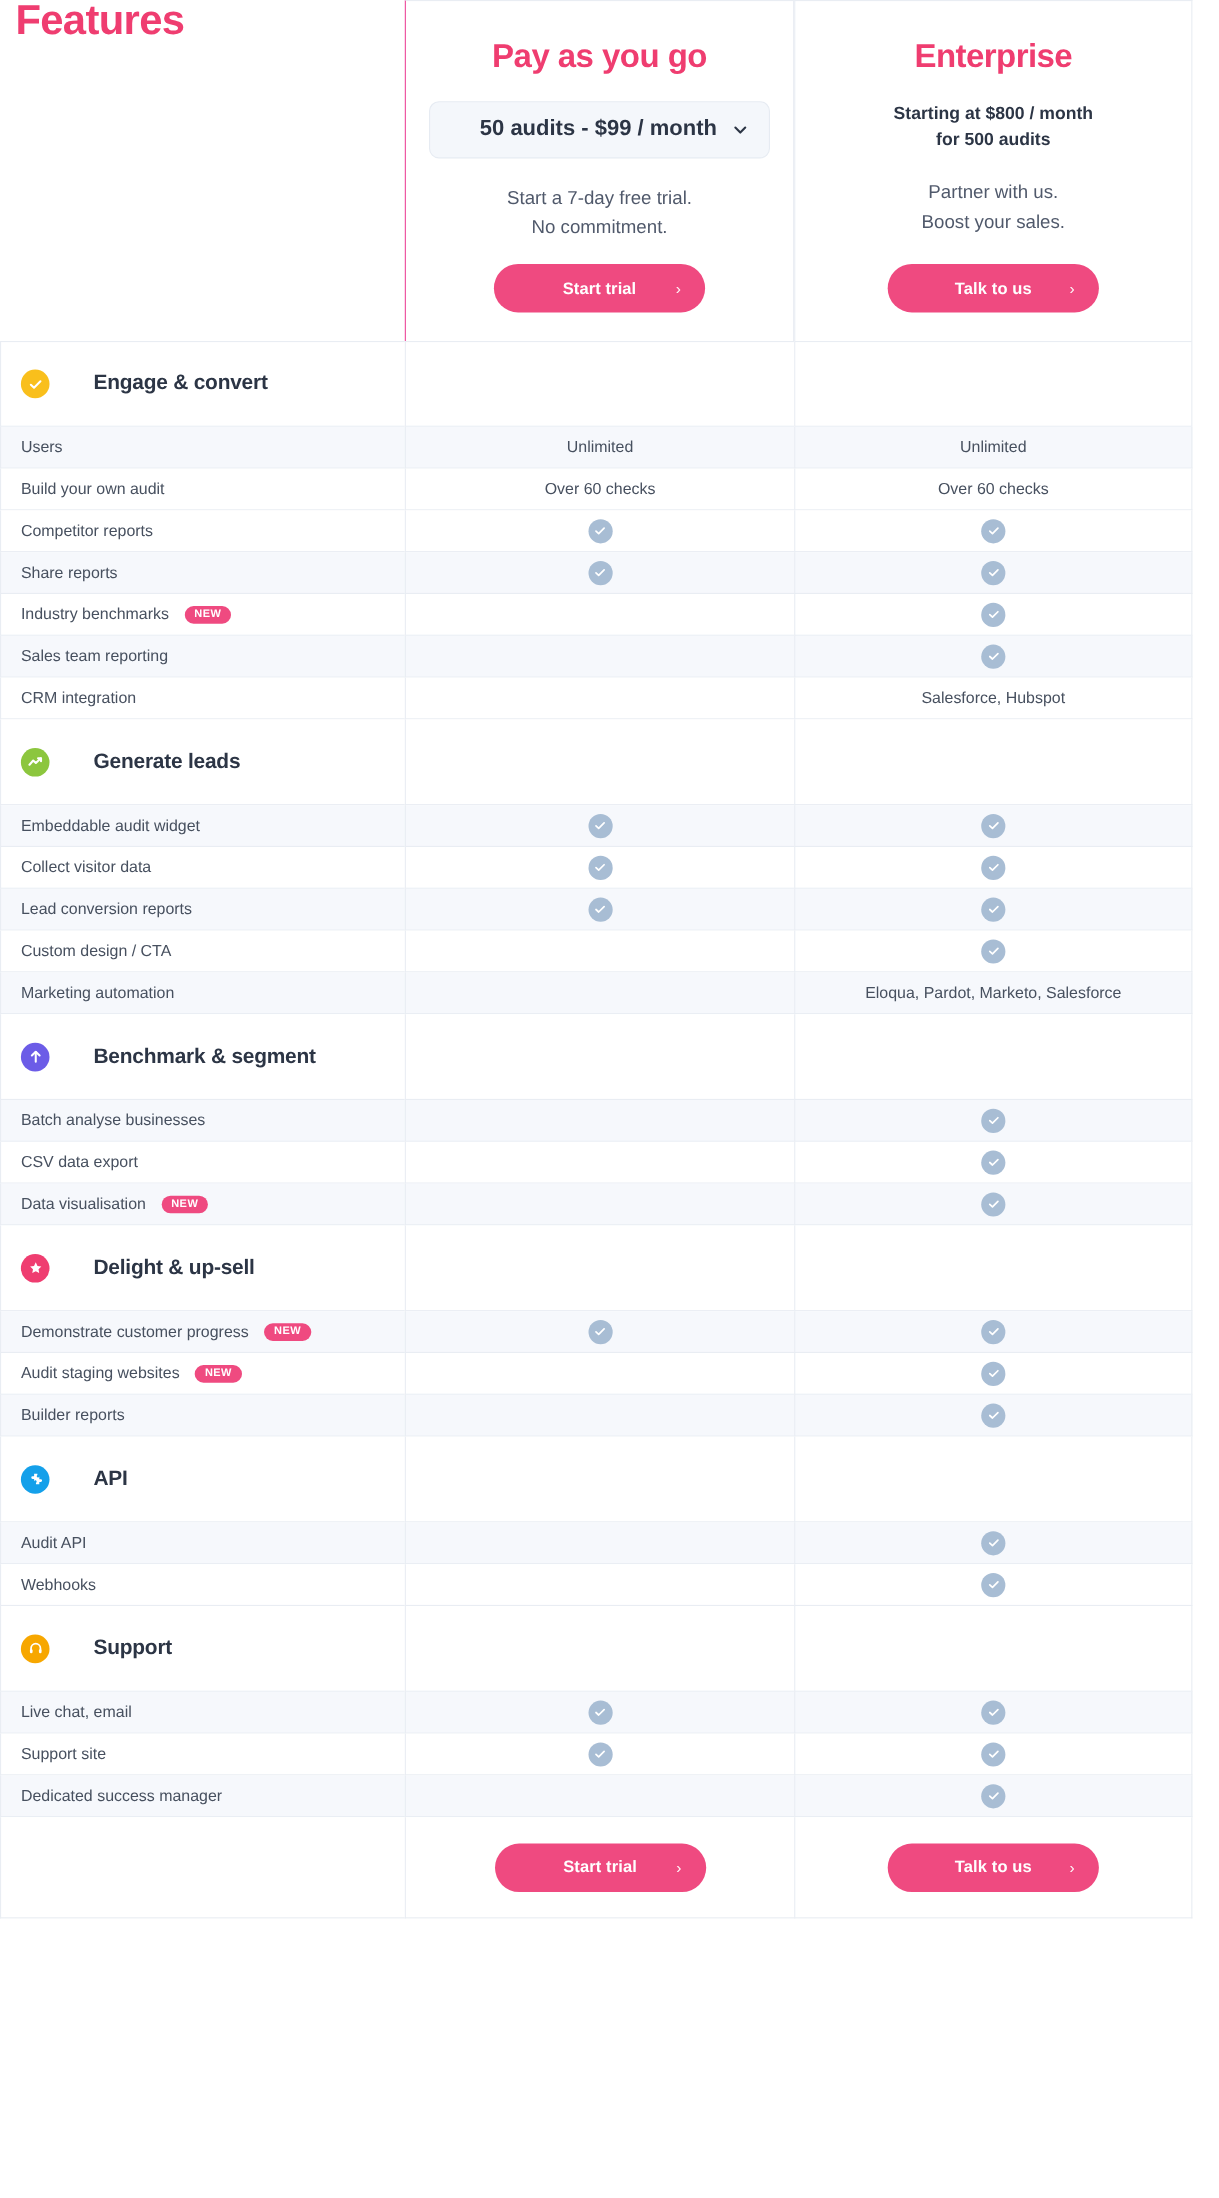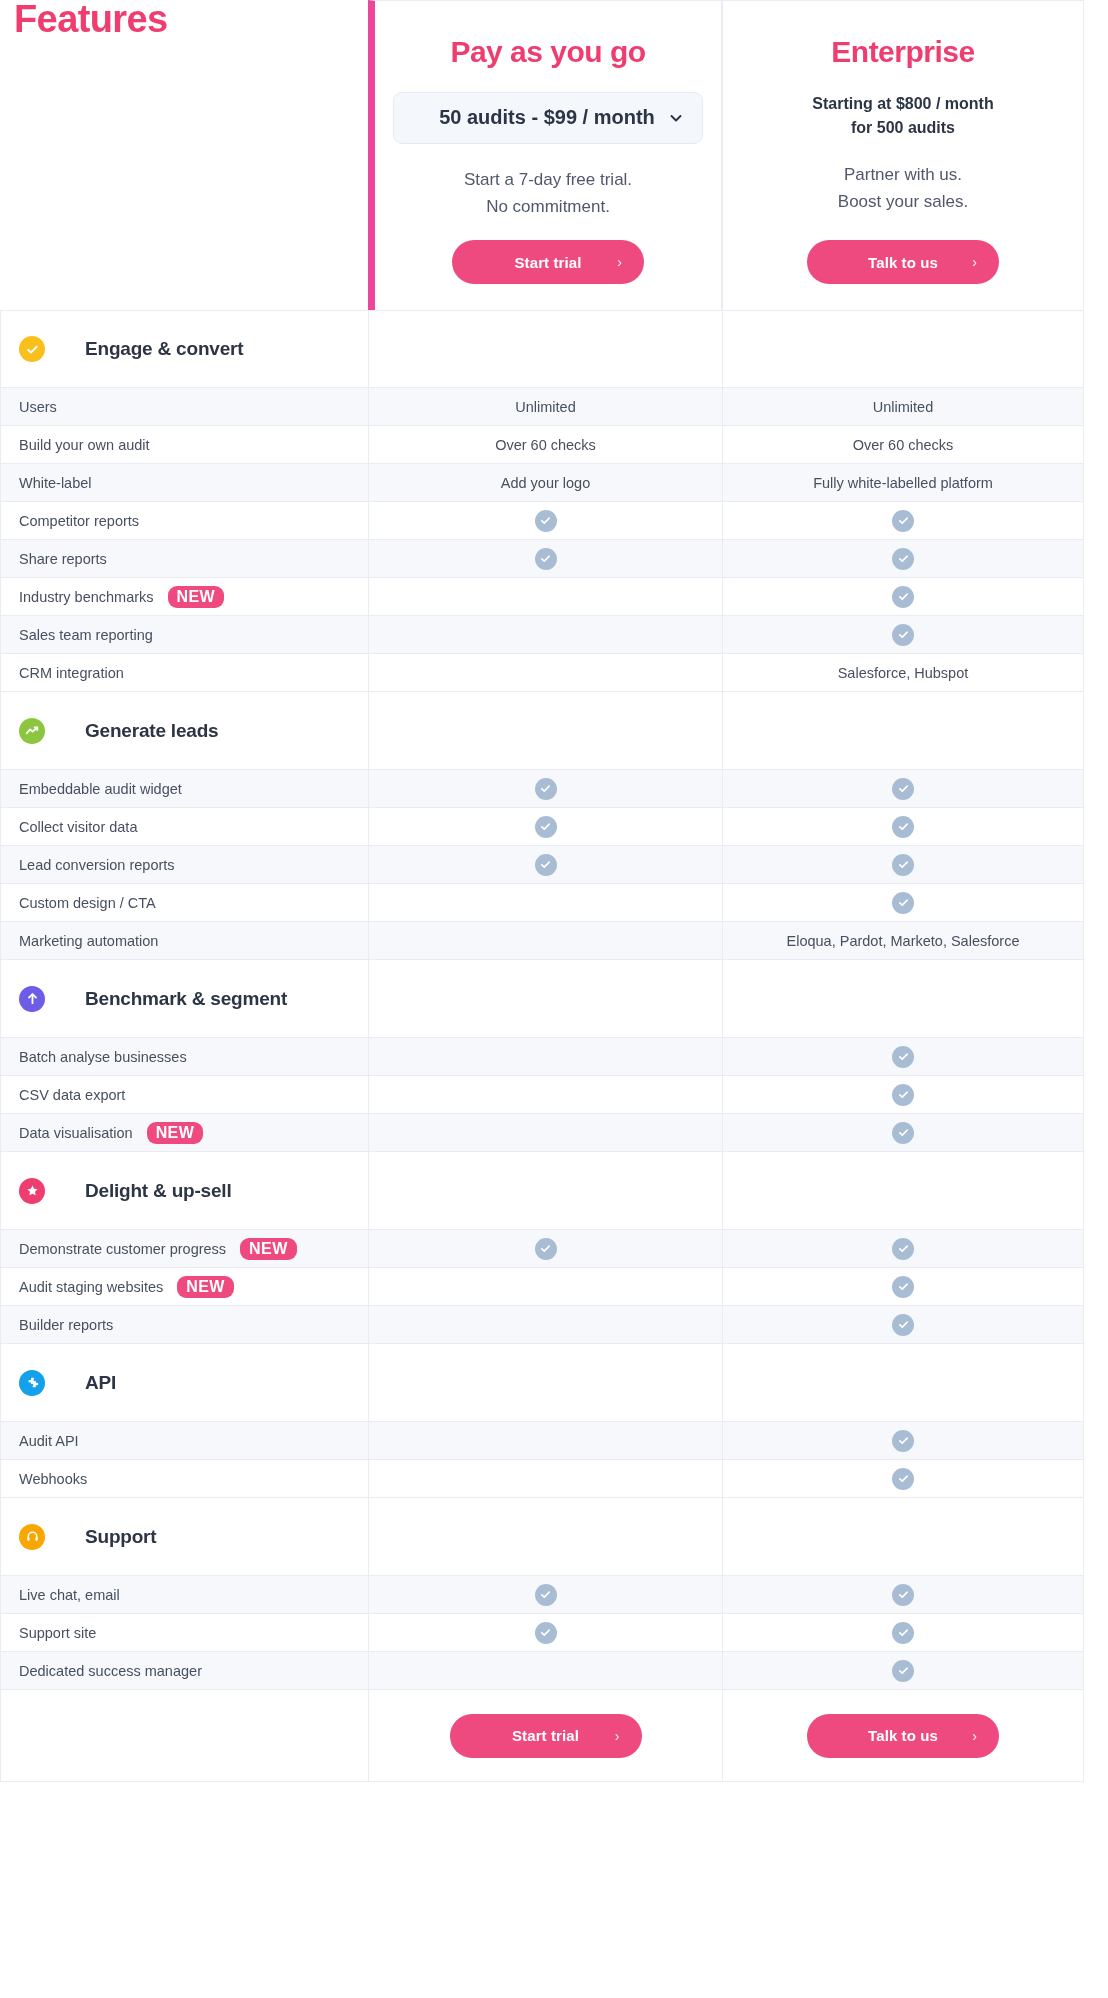--- a/index.html
+++ b/index.html
@@ -30,21 +30,21 @@
     height: 310px;
   }
   .features-title {
     color: #ef3d70;
     font-size: 38px;
     font-weight: 700;
     letter-spacing: -0.6px;
     line-height: 1;
   }
   .plan-head {
-    border-left: 7px solid #ec4899;
+    border-left: 1px solid #ec4899;
     border-top: 1px solid #e9edf3;
     border-right: 1px solid #e9edf3;
     padding: 24px 20px 0;
     text-align: center;
     height: 310px;
     display: flex;
     flex-direction: column;
     align-items: center;
   }
   .plan-head.last { border-left: 1px solid #e9edf3; }
@@ -164,21 +164,21 @@
     color: #2c3545;
     letter-spacing: -0.2px;
   }
 
   .badge-new {
     display: inline-flex;
     align-items: center;
     justify-content: center;
     background: #ef4a80;
     color: #fff;
-    font-size: 16px;
+    font-size: 10px;
     font-weight: 700;
     letter-spacing: .4px;
     border-radius: 9px;
     padding: 3px 9px 3px 9px;
     line-height: 1;
   }
 
   .tick {
     width: 22px; height: 22px; border-radius: 50%;
     background: #a8bdd4;
@@ -276,31 +276,20 @@
         <div class="cell c-feat">
           <span>Build your own audit</span>
         </div>
         <div class="cell c-val">
           <span>Over 60 checks</span>
         </div>
         <div class="cell c-val last">
           <span>Over 60 checks</span>
         </div>
       </div>
-      <div class="row shade">
-        <div class="cell c-feat">
-          <span>White-label</span>
-        </div>
-        <div class="cell c-val">
-          <span>Add your logo</span>
-        </div>
-        <div class="cell c-val last">
-          <span>Fully white-labelled platform</span>
-        </div>
-      </div>
       <div class="row plain">
         <div class="cell c-feat">
           <span>Competitor reports</span>
         </div>
         <div class="cell c-val">
           <span class="tick">
             <svg width="11" height="11" viewBox="0 0 14 14" fill="none">
               <path d="M2.3 7.4 L5.4 10.3 L11.7 4" stroke="#ffffff" stroke-width="2" stroke-linecap="round" stroke-linejoin="round"></path>
             </svg>
           </span>

